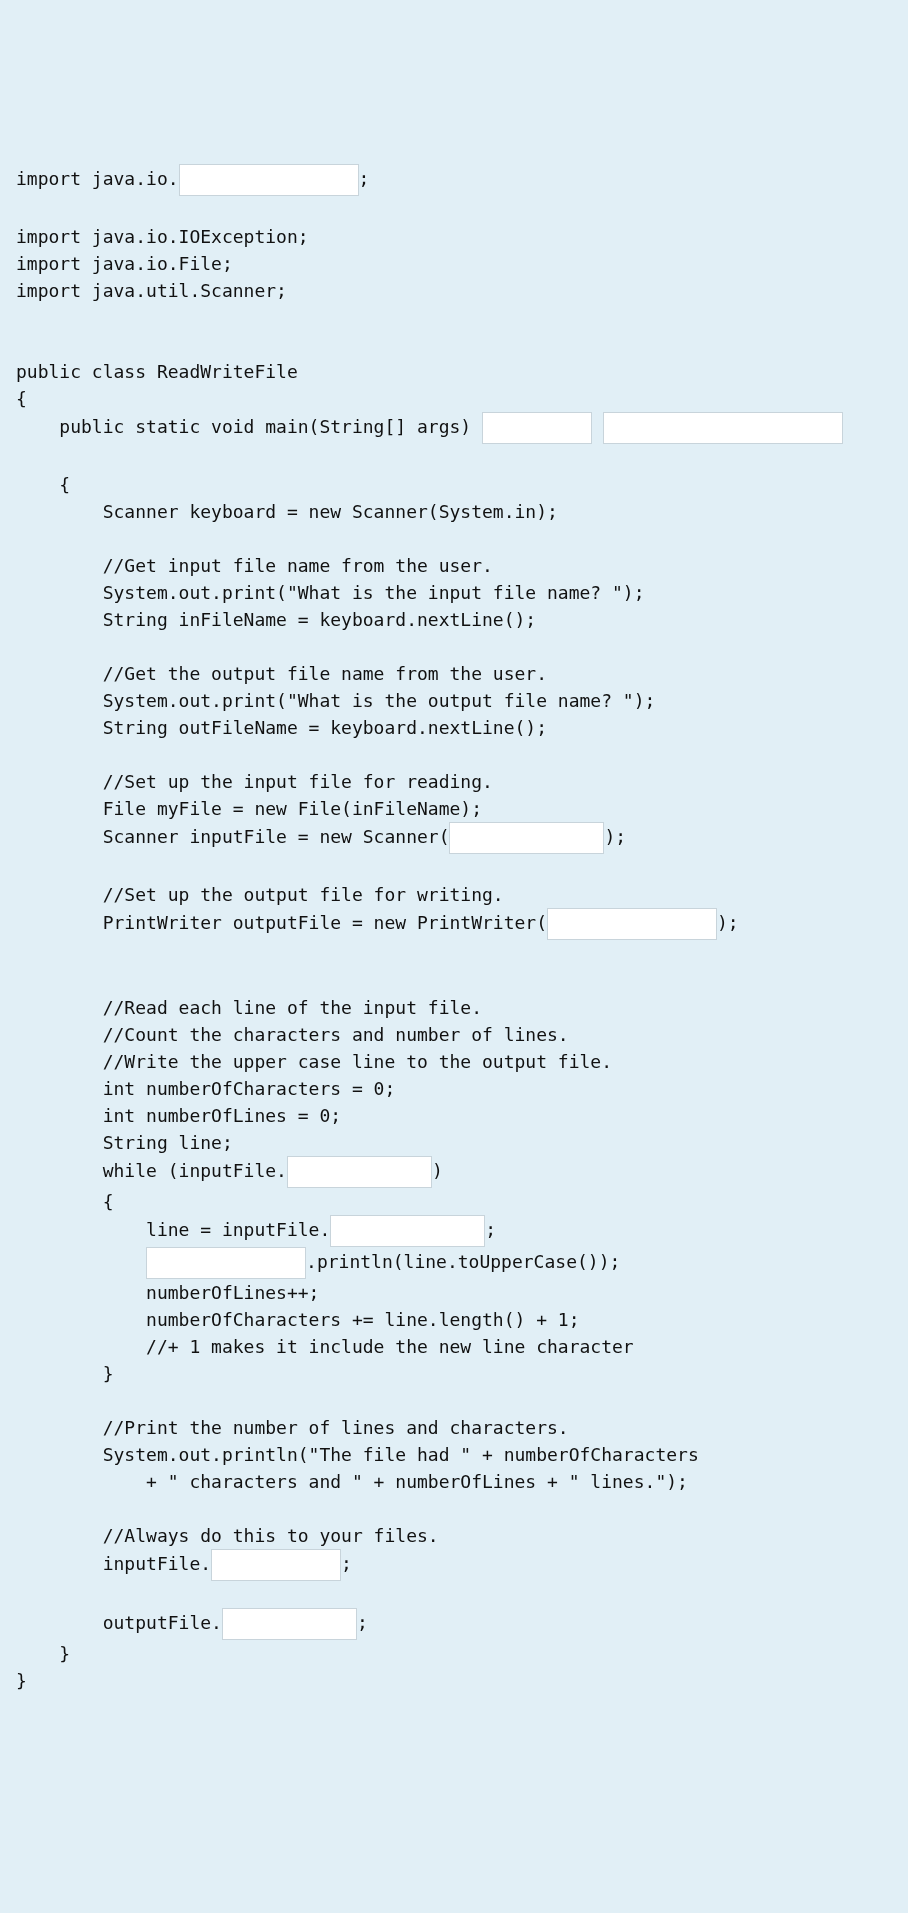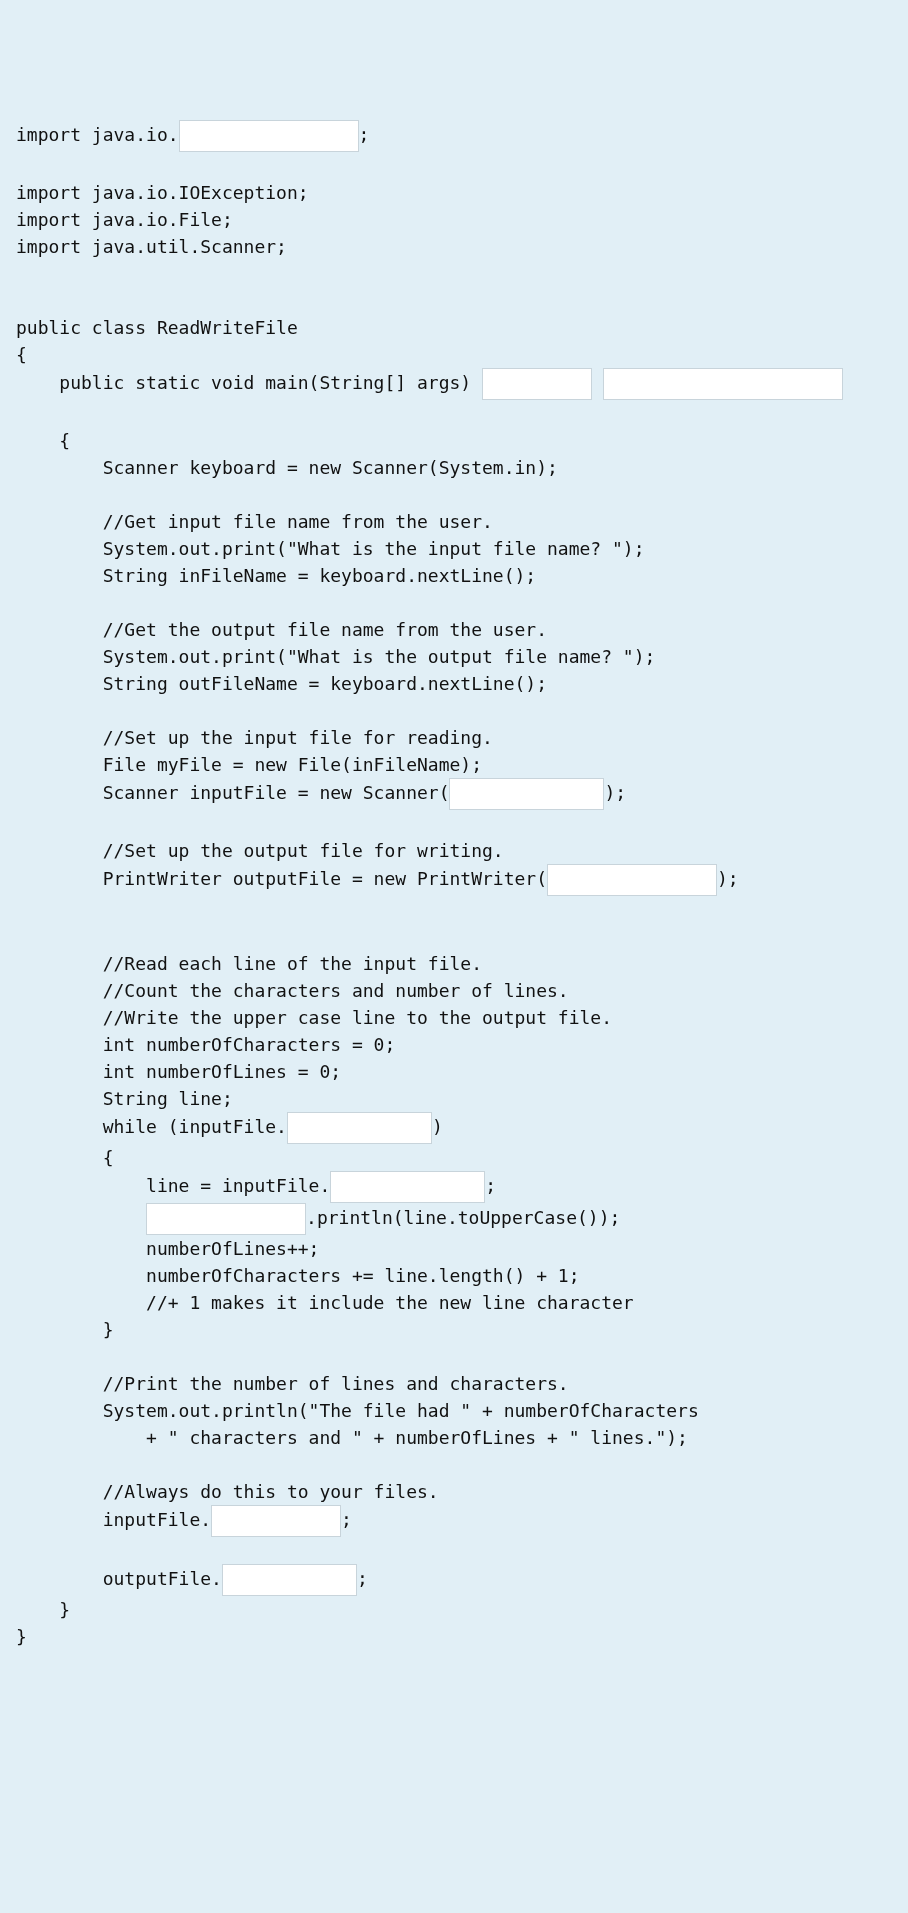--- a/index.html
+++ b/index.html
@@ -8,20 +8,21 @@
     padding: 12px 16px;
     background: #e1eff6;
     font-family: "Menlo", "Consolas", "DejaVu Sans Mono", monospace;
     font-size: 18px;
     line-height: 1.5;
     color: #111;
     white-space: pre;
   }
   .code-block {
     white-space: pre;
+    margin-top: 44px;
   }
   input.blank {
     font-family: inherit;
     font-size: inherit;
     background: #fff;
     border: 1px solid #c8d4db;
     height: 32px;
     padding: 2px 6px;
     vertical-align: middle;
     color: #111;

